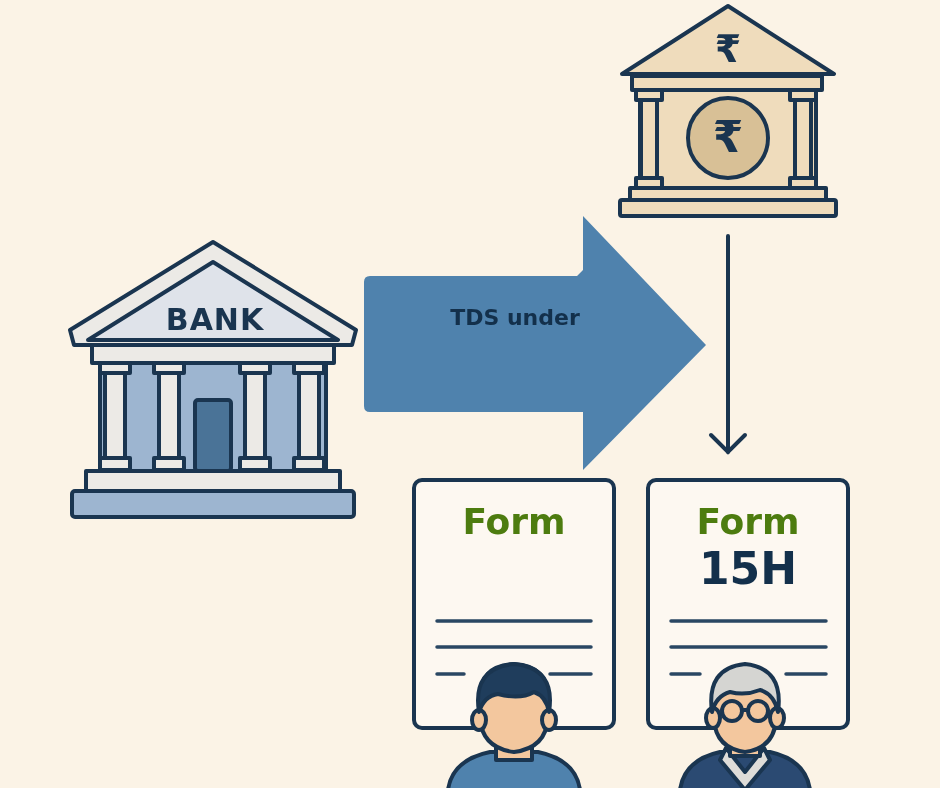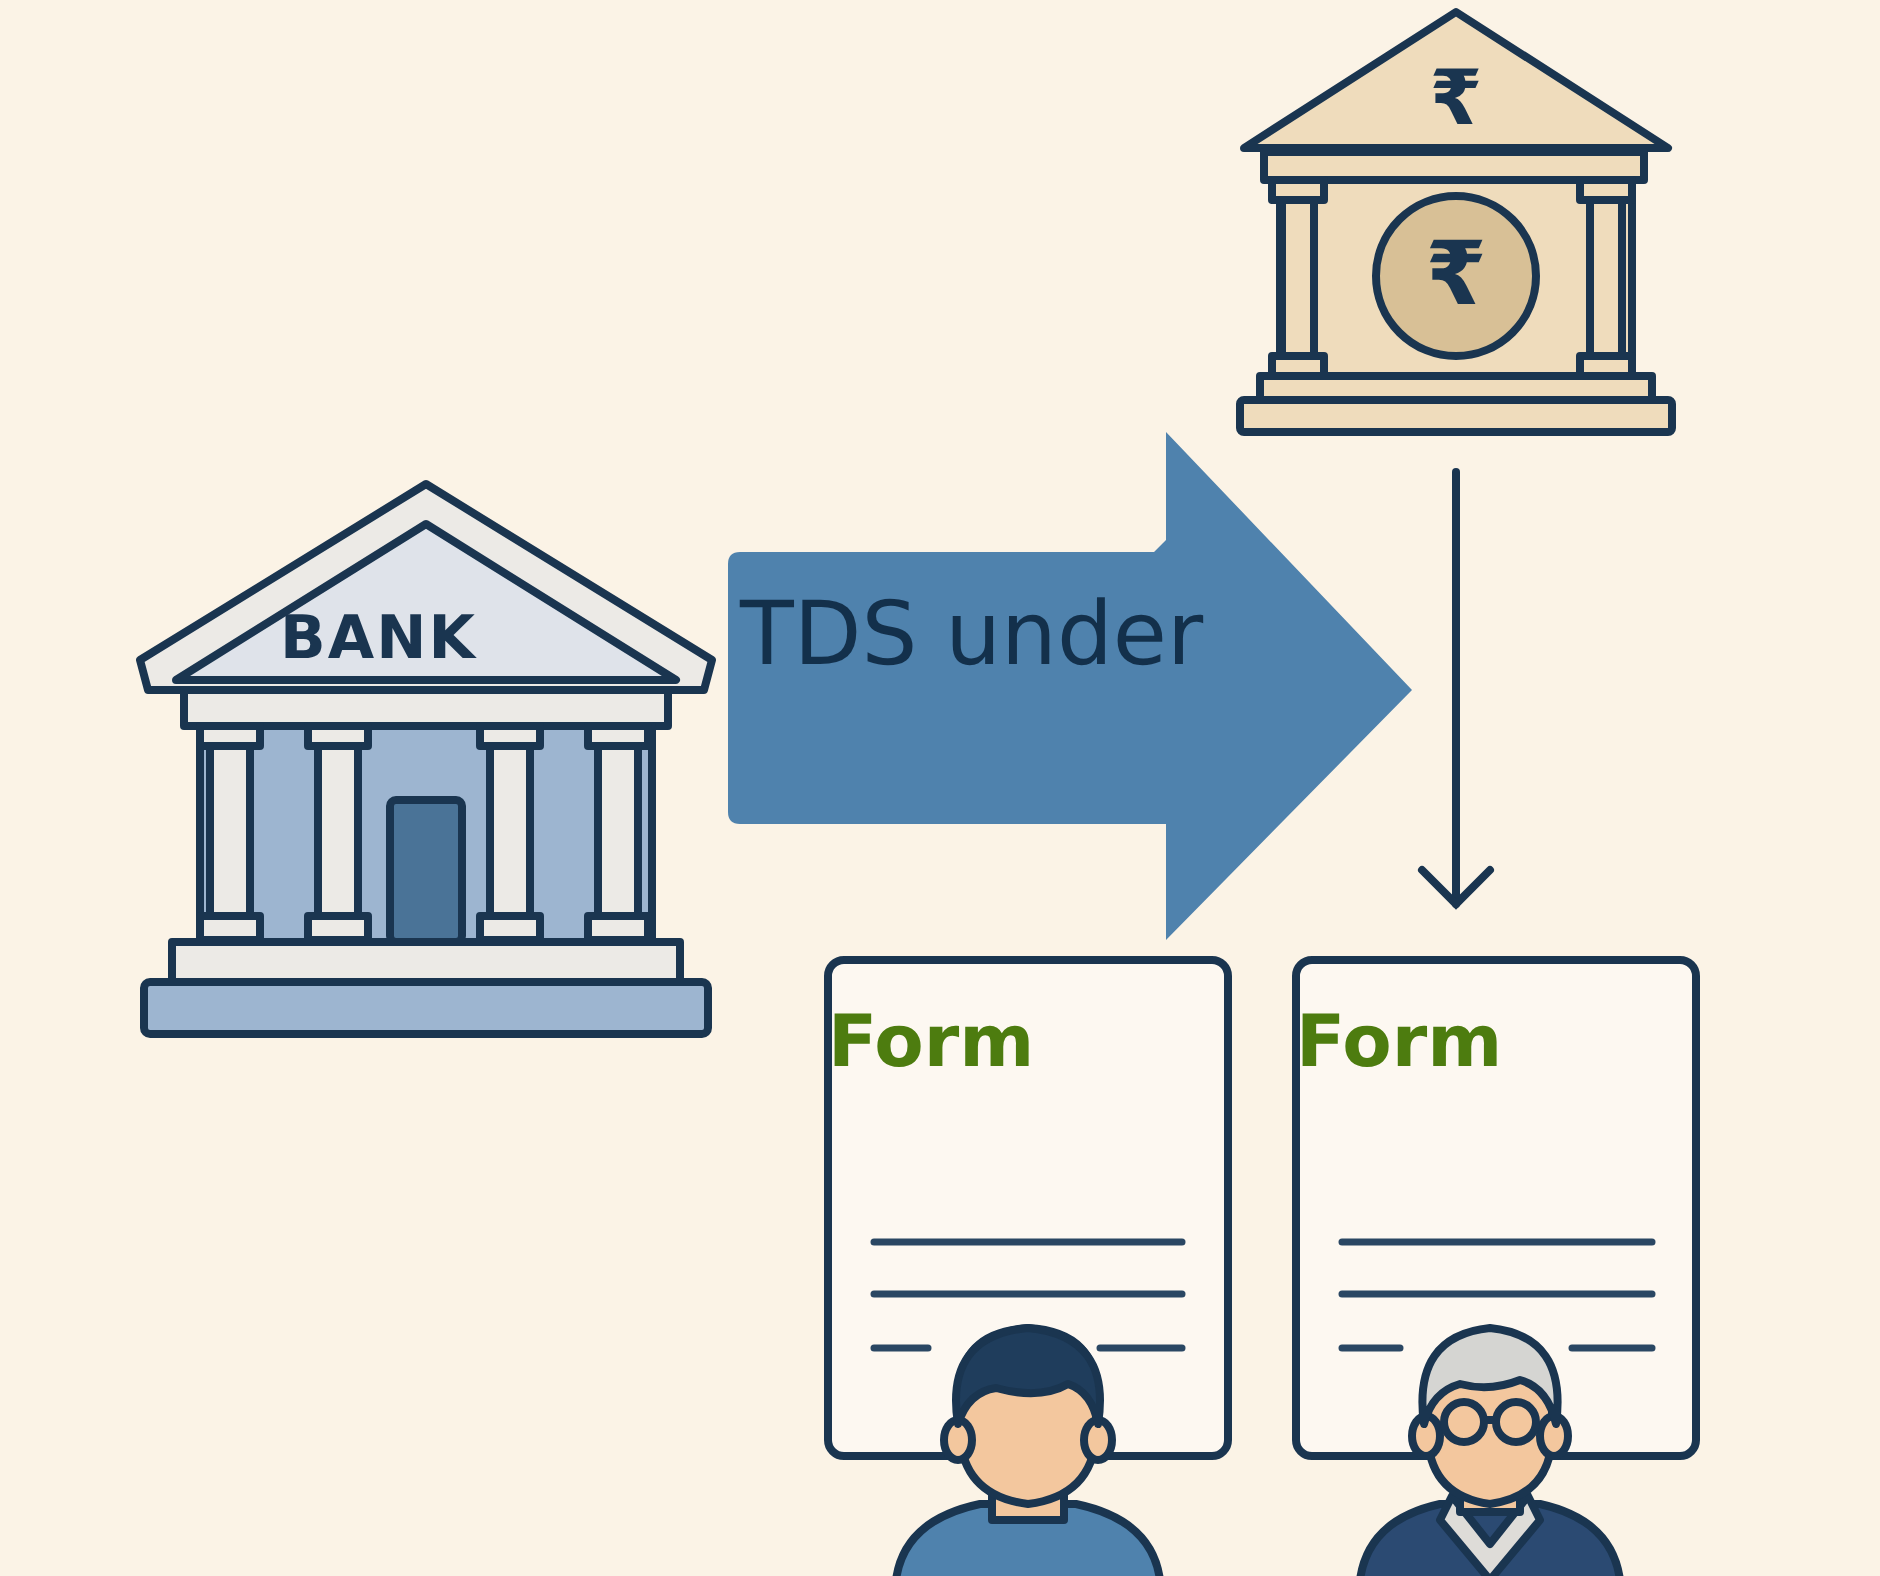--- a/index.html
+++ b/index.html
@@ -4,23 +4,23 @@
   <style>
     html, body { margin: 0; padding: 0; }
     body {
       width: 940px; height: 788px; overflow: hidden;
       background: #fbf3e6;
       font-family: "DejaVu Sans", "Liberation Sans", sans-serif;
       position: relative;
     }
     .canvas { position: absolute; left: 0; top: 0; width: 940px; height: 788px; }
     svg { position: absolute; left: 0; top: 0; }
-    .label { position: absolute; color: #1a3550; font-weight: bold; text-align: left; white-space: nowrap; }
+    .label { position: absolute; color: #1a3550; font-weight: bold; text-align: center; white-space: nowrap; }
     .bank-label { left: 140px; top: 302px; width: 150px; font-size: 30px; letter-spacing: 1px; }
-    .arrow-text { left: 370px; top: 298px; width: 290px; font-size: 44px; line-height: 40px; color: #13304b; font-weight: normal; }
+    .arrow-text { left: 370px; top: 298px; width: 290px; font-size: 22px; line-height: 40px; color: #13304b; font-weight: bold; }
     .form-title { font-size: 36px; font-weight: bold; color: #4d7c0f; line-height: 44px; }
     .form-num { font-size: 44px; font-weight: bold; color: #13304b; line-height: 50px; }
     .form-g { left: 414px; top: 500px; width: 200px; }
     .form-h { left: 648px; top: 500px; width: 200px; }
   </style>
 </head>
 <body>
 
 <div class="canvas">
 
@@ -132,14 +132,15 @@
   <div class="label arrow-text">
     <div>TDS under</div>
   </div>
 
   <div class="label form-g">
     <div class="form-title">Form</div>
   </div>
 
   <div class="label form-h">
     <div class="form-title">Form</div>
+    <div class="form-num">15H</div>
   </div>
 </div>
 
 </body></html>

